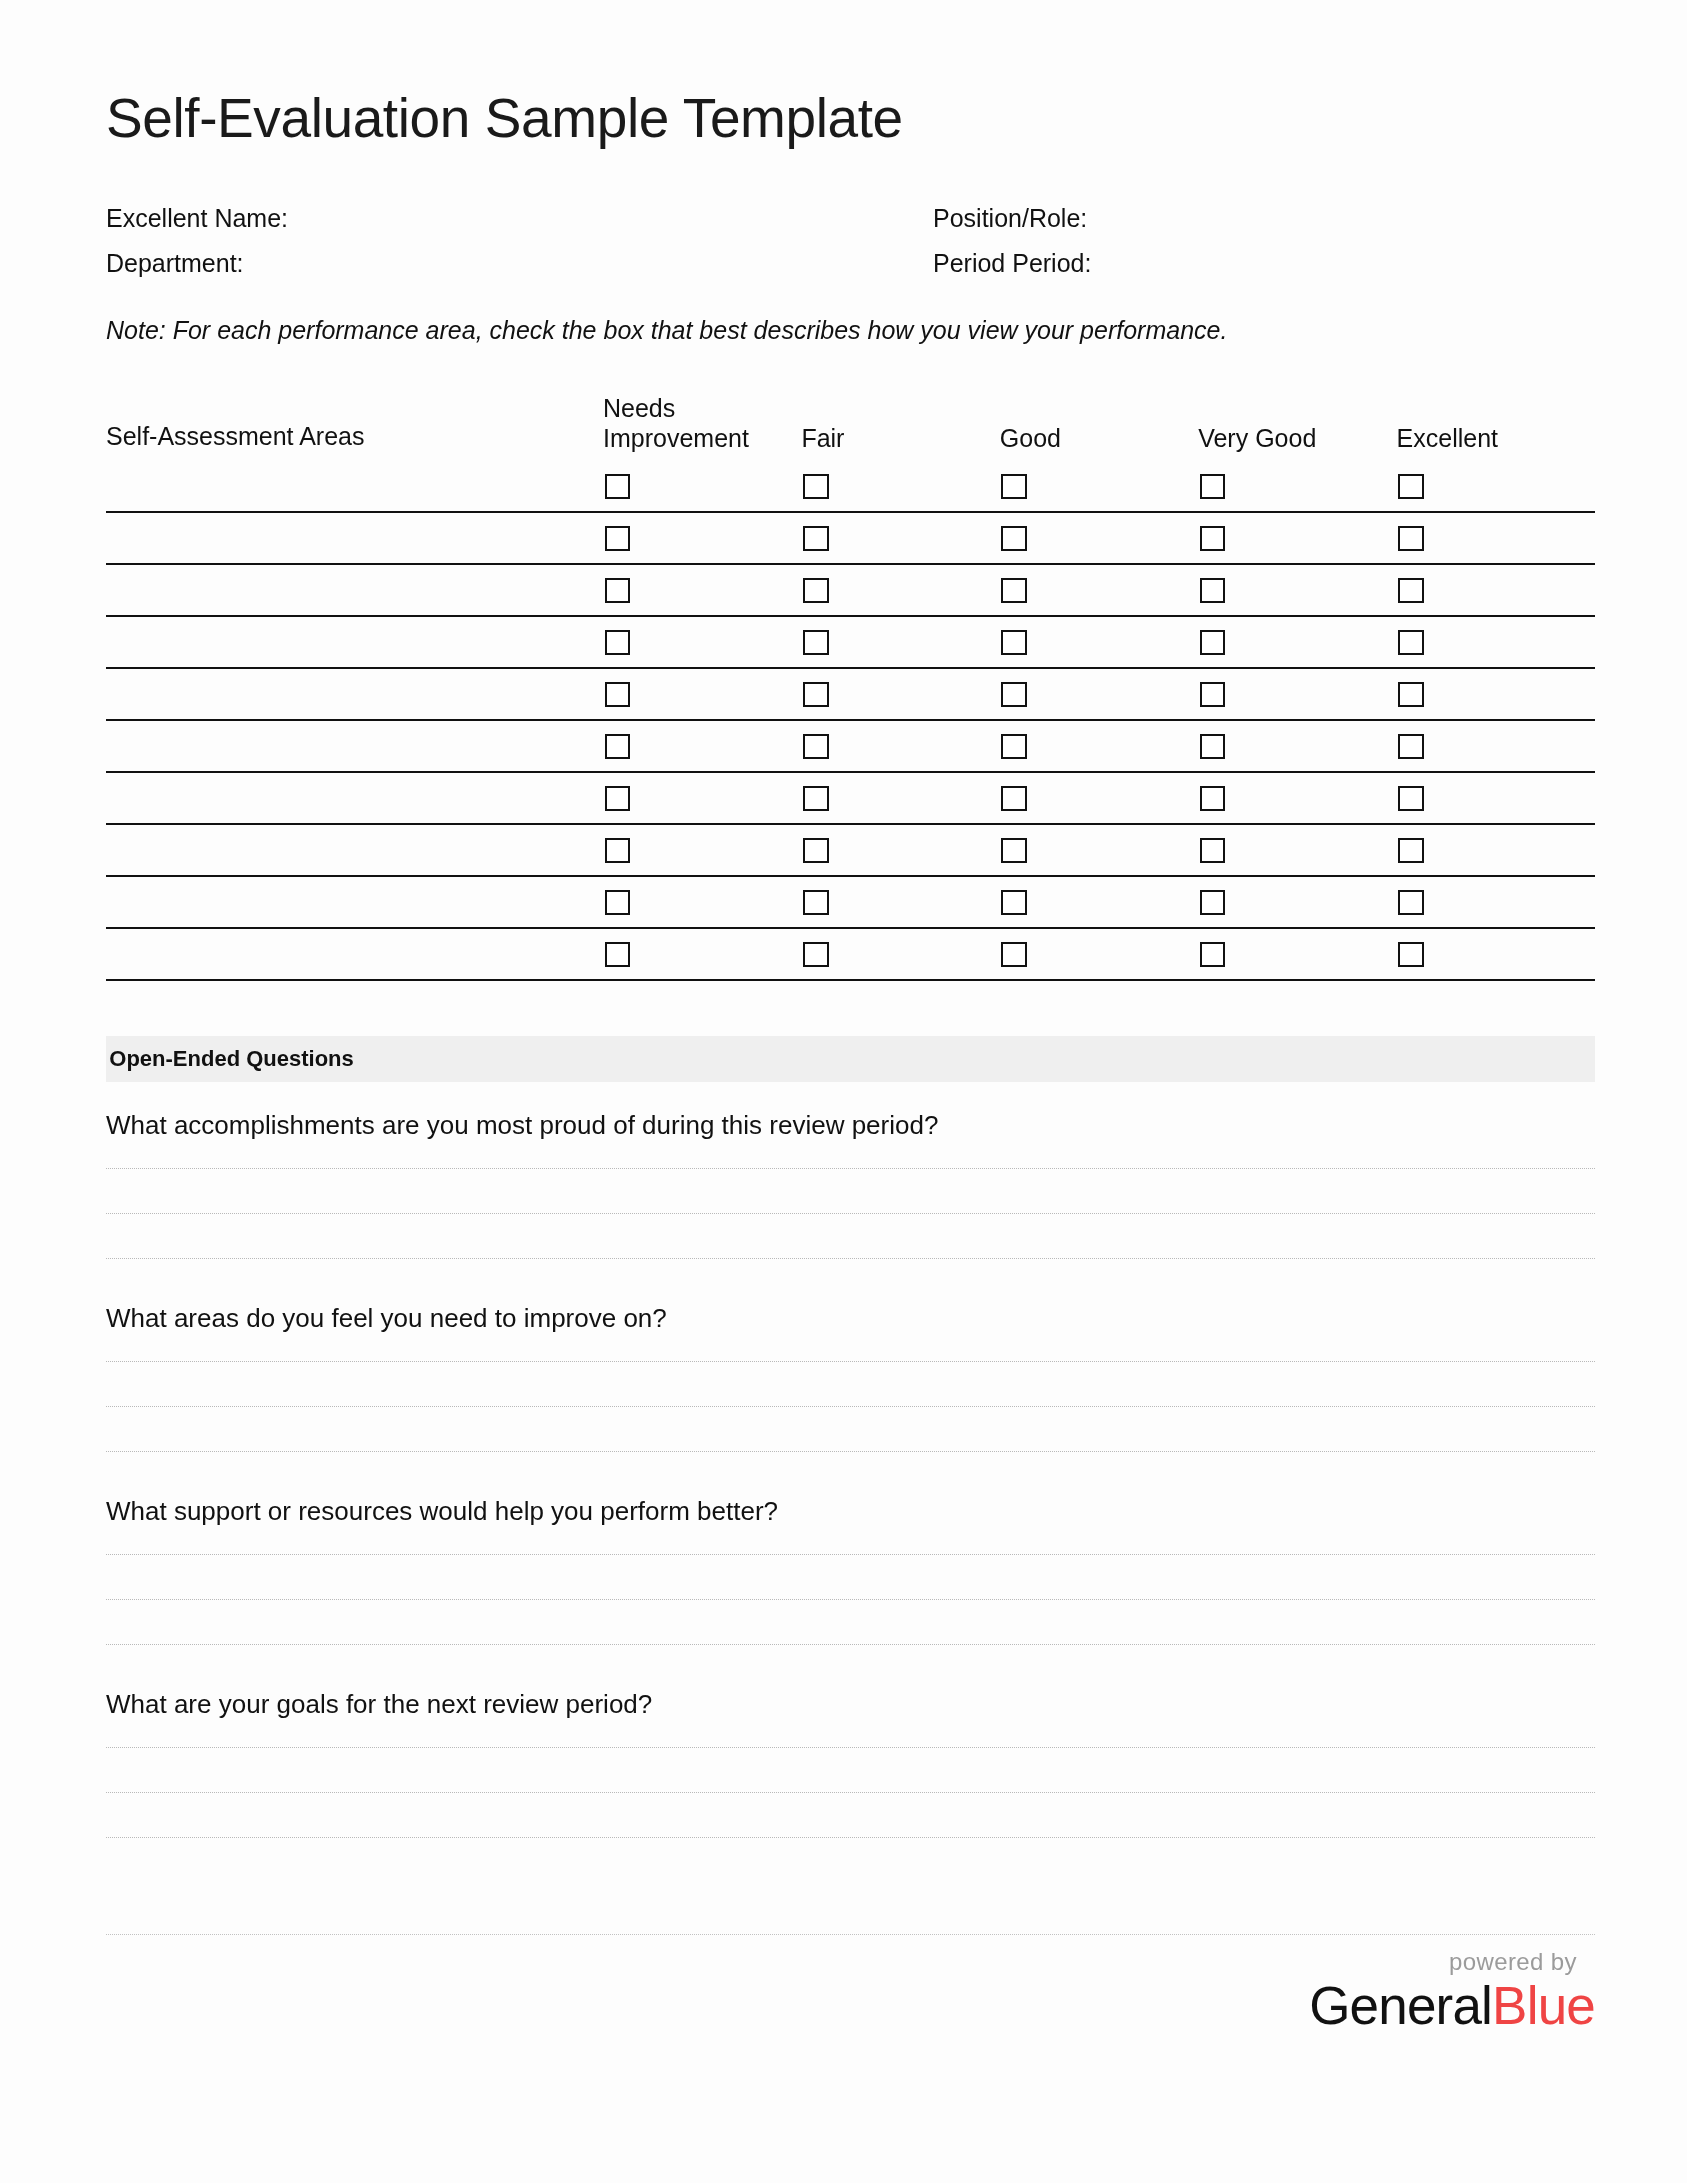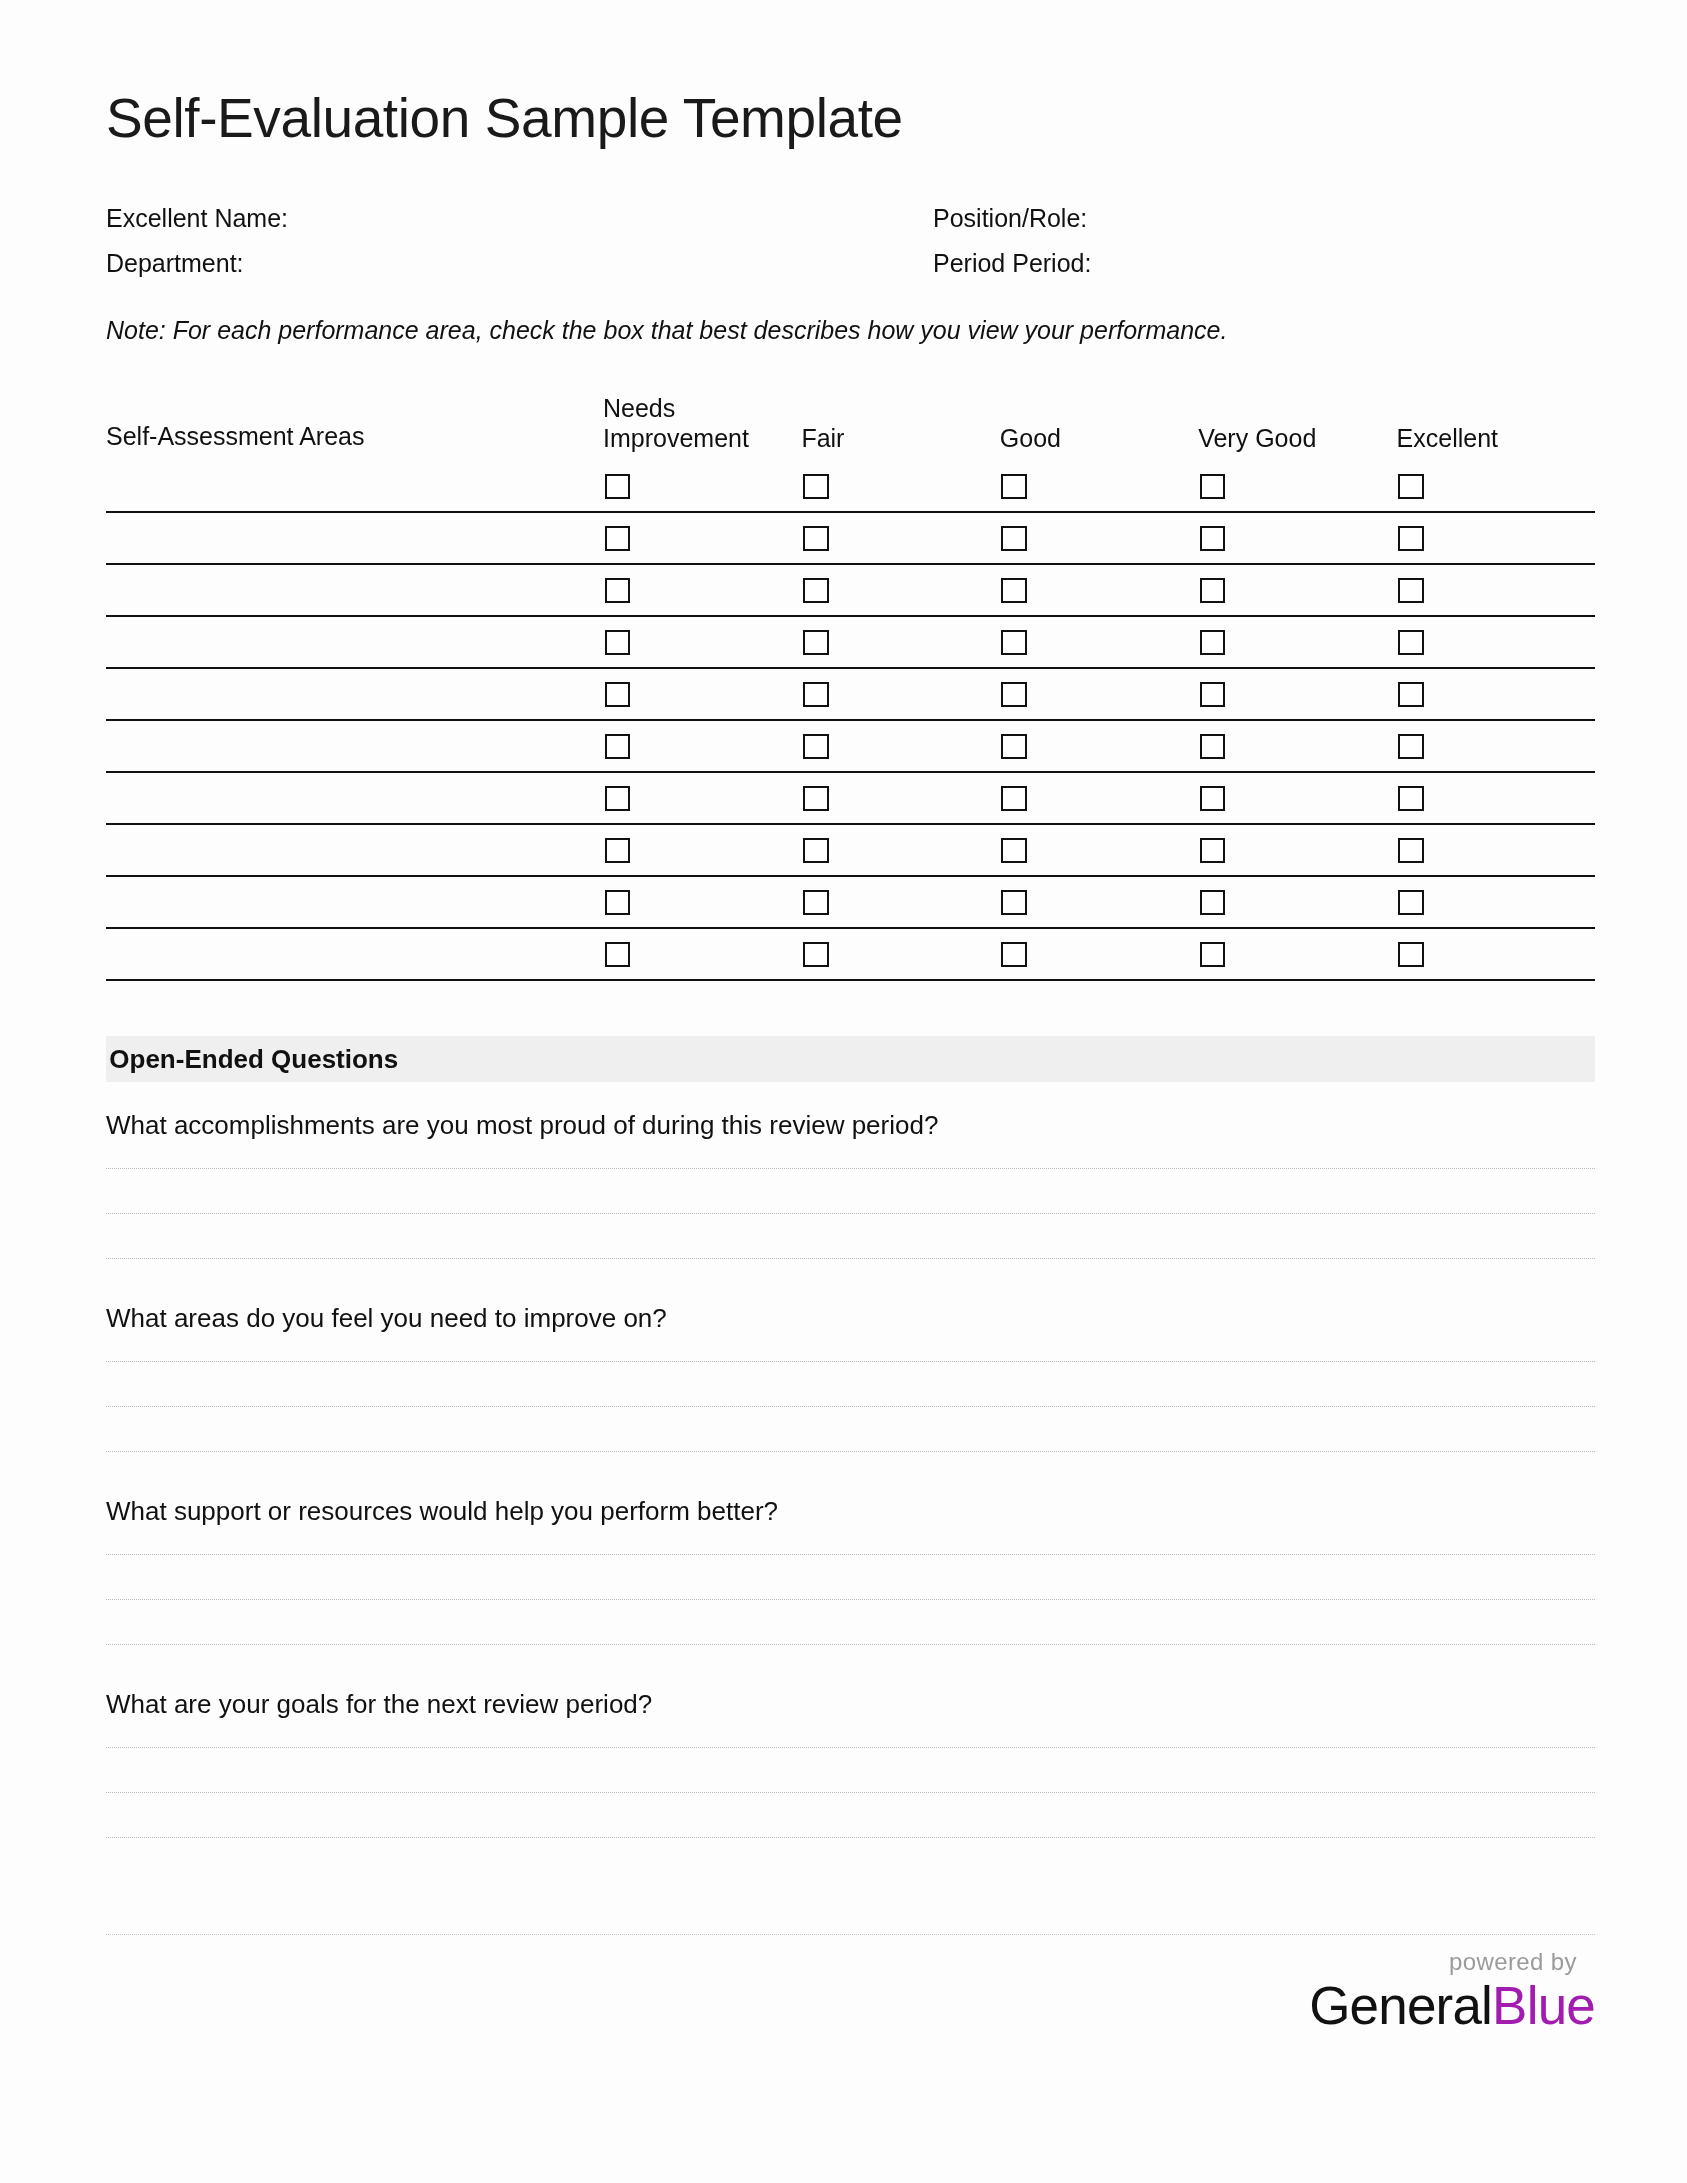--- a/index.html
+++ b/index.html
@@ -109,21 +109,21 @@
     vertical-align: middle;
   }
   .rating-table tr.first-row td { border-bottom: 2.5px solid #111111; }
 
   
   .section-band {
     margin-top: 55px;
     background: #efefef;
     height: 46px;
     line-height: 46px;
-    font-size: 26px;
+    font-size: 22px;
     font-weight: bold;
     color: #111111;
     padding-left: 3.3px;
     box-sizing: border-box;
     width: 1489px;
   }
   .question {
     font-size: 26px;
     color: #111111;
     margin-top: 27px;
@@ -167,21 +167,21 @@
     display: block;
     margin-bottom: 5px;
     margin-right: 18px;
   }
   .brand .logo {
     font-size: 53px;
     letter-spacing: -0.8px;
     display: block;
   }
   .brand .logo .gen { color: #111111; }
-  .brand .logo .blue { color: #a21caf; }
+  .brand .logo .blue { color: #ef4444; }
 </style>
 </head>
 <body>
 
 <div class="page">
   <div class="content">
 
     <h1 class="doc-title">Self-Evaluation Sample Template</h1>
 
     <div class="meta-block">

